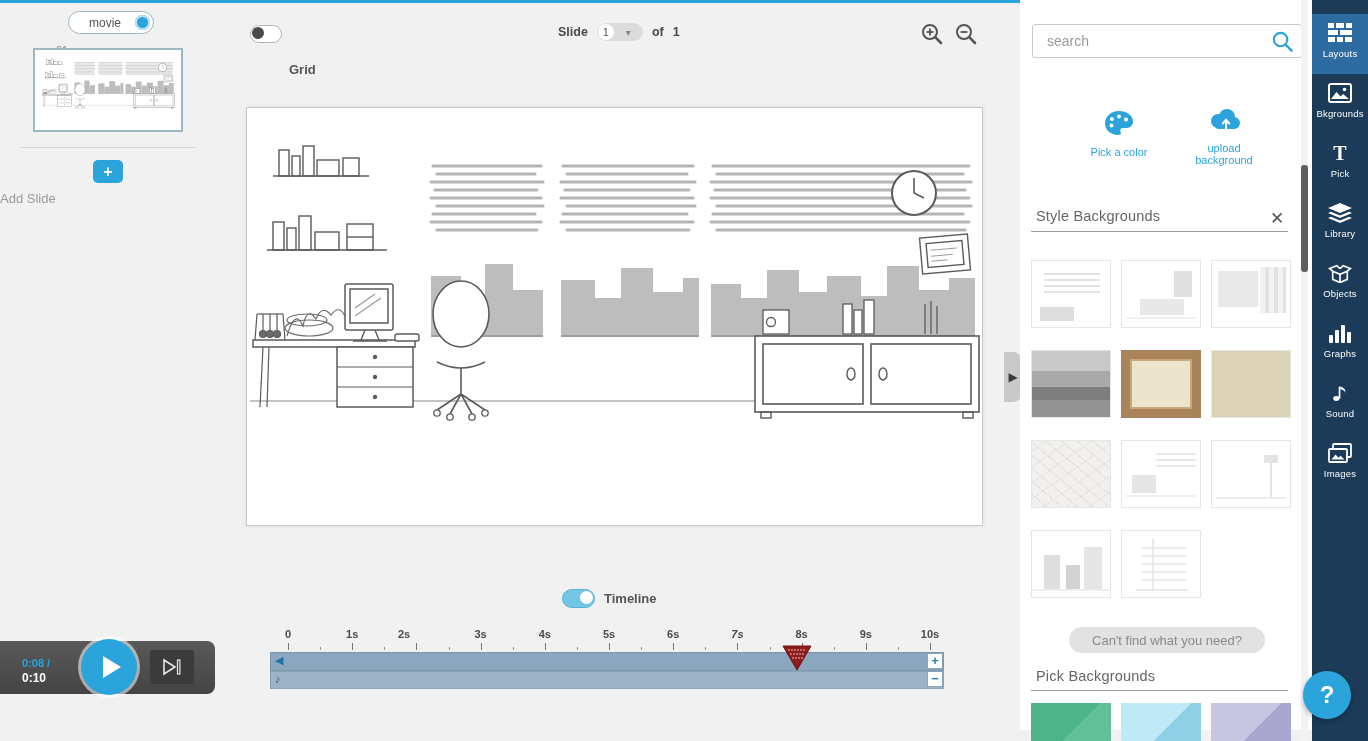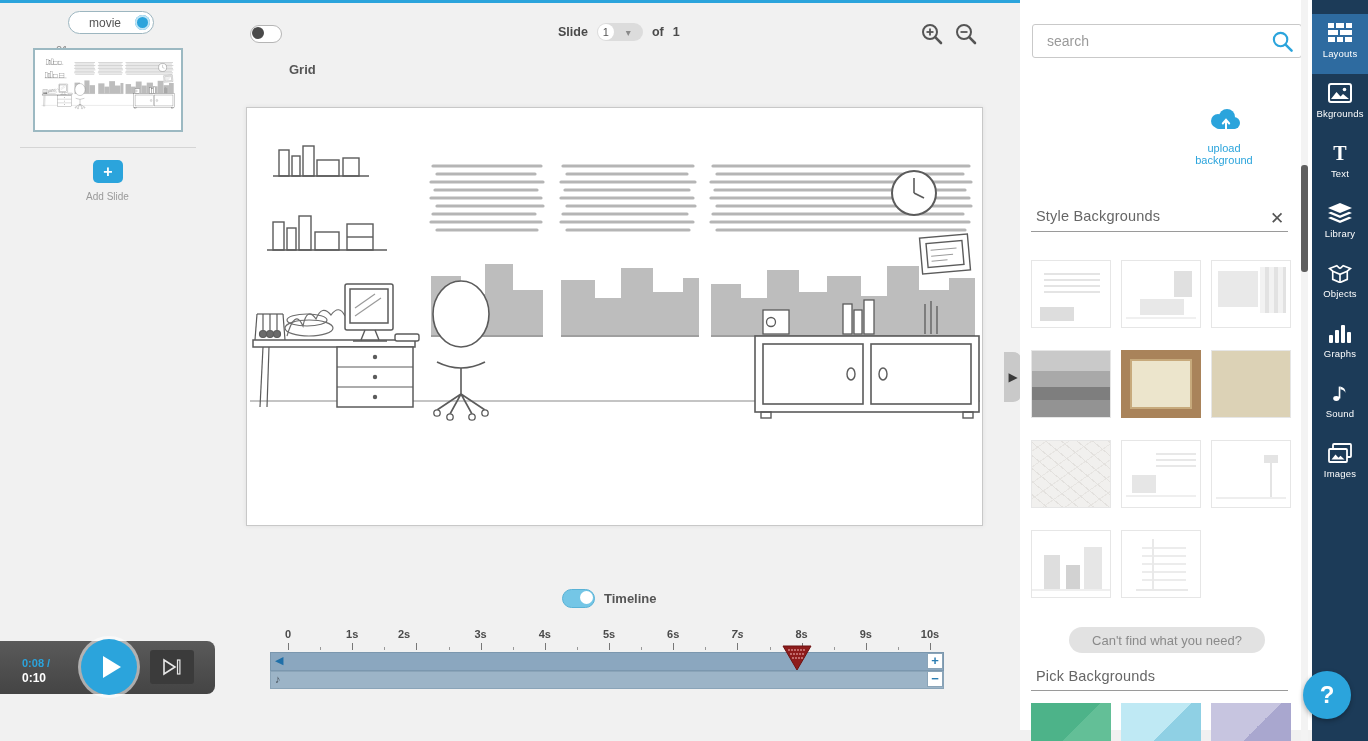--- a/index.html
+++ b/index.html
@@ -10,21 +10,21 @@
 
   
   .movie-toggle{position:absolute;left:68px;top:11px;width:84px;height:21px;border:1px solid #9db6c0;border-radius:12px;background:#fff;display:flex;align-items:center;cursor:pointer;}
   .movie-toggle .lbl{flex:1;text-align:center;font-size:12px;color:#555;padding-left:6px;}
   .movie-toggle .knob{width:15px;height:15px;border-radius:50%;background:#2ba4dc;margin-right:3px;box-shadow:inset 0 0 0 2px #bfe4f5;}
   .slide-index{position:absolute;left:8px;top:44px;font-size:11px;color:#8a8a8a;padding-left:48px;}
   .slide-thumb{position:absolute;left:33px;top:48px;width:150px;height:84px;background:#fff;border:2px solid #9cb9c2;box-sizing:border-box;padding:2px;cursor:pointer;}
   .slide-thumb svg{width:100%;height:100%;}
   .left-divider{position:absolute;left:20px;top:147px;width:176px;height:1px;background:#d5d5d5;}
   .add-slide-btn{position:absolute;left:93px;top:160px;width:30px;height:23px;border-radius:5px;background:#2ba4dc;color:#fff;font-size:16px;font-weight:bold;display:flex;align-items:center;justify-content:center;cursor:pointer;}
-  .add-slide-label{position:absolute;left:0;top:191px;width:215px;text-align:center;font-size:10px;color:#9a9a9a;}
+  .add-slide-label{position:absolute;left:0;top:191px;width:215px;text-align:left;font-size:13px;color:#9a9a9a;}
 
   .playbar{position:absolute;left:0;top:641px;width:215px;height:53px;background:linear-gradient(#5a5a5a,#444);border-radius:0 8px 8px 0;}
   .time-display{position:absolute;left:22px;top:655px;line-height:13px;}
   .time-current{color:#2ba4dc;font-size:11px;font-weight:bold;}
   .time-sep{color:#2ba4dc;font-size:11px;font-weight:bold;}
   .time-total{color:#fff;font-size:12px;font-weight:bold;}
   .play-btn{position:absolute;left:81px;top:639px;width:56px;height:56px;border-radius:50%;background:#2ba4dc;box-shadow:0 0 0 3px rgba(255,255,255,.55);display:flex;align-items:center;justify-content:center;cursor:pointer;}
   .play-btn .tri{width:0;height:0;border-left:18px solid #fff;border-top:11px solid transparent;border-bottom:11px solid transparent;margin-left:5px;}
   .next-btn{position:absolute;left:150px;top:650px;width:44px;height:34px;background:#3b3b3b;border-radius:3px;display:flex;align-items:center;justify-content:center;cursor:pointer;}
 
@@ -420,20 +420,32 @@
     <div class="search-box">
       <input type="text" placeholder="search" style="">
       <span class="mag">
         <svg width="23" height="23" viewBox="0 0 24 24">
           <circle cx="10" cy="10" r="7" fill="none" stroke="#2ba4dc" stroke-width="2.2"></circle>
           <line x1="15.2" y1="15.2" x2="21.5" y2="21.5" stroke="#2ba4dc" stroke-width="2.6" stroke-linecap="round"></line>
         </svg>
       </span>
     </div>
 
+    <div class="pick-color">
+      <svg width="30" height="26" viewBox="0 0 30 26">
+        <path d="M15 1 C7 1 1 6.5 1 13.5 C1 20 7 25 14 25 c2.8 0 3.4-1.8 2.6-3.2 c-1-1.8 0.2-3.8 2.4-3.8 l3.4 0 c3.6 0 6.6-2.6 6.6-6.5 C29 5.5 22.8 1 15 1 Z" fill="#2ba4dc"></path>
+        <g fill="#fff">
+            <circle cx="8" cy="9" r="2"></circle>
+            <circle cx="15" cy="6.5" r="2"></circle>
+            <circle cx="22" cy="9.5" r="2"></circle>
+            <circle cx="7.5" cy="15.5" r="2"></circle>
+          </g>
+      </svg>
+      <div class="blue-label">Pick a color</div>
+    </div>
 
     <div class="upload-bg">
       <svg width="34" height="24" viewBox="0 0 34 24">
         <g fill="#2ba4dc">
             <circle cx="11" cy="13" r="7"></circle>
             <circle cx="20" cy="9" r="8"></circle>
             <circle cx="27" cy="15" r="6"></circle>
             <rect x="8" y="13" width="22" height="8" rx="4"></rect>
           </g>
         <path d="M19 21 V12.5 M15.8 15.5 L19 11.8 L22.2 15.5" stroke="#fff" stroke-width="2" fill="none" stroke-linecap="round"></path>
@@ -503,21 +515,21 @@
           </svg>
         </span>
         <span class="nav-label">Bkgrounds</span>
       </div>
       <div class="nav-item">
         <span class="nav-icon">
           <svg viewBox="0 0 24 20" width="24" height="20">
             <text x="12" y="17" font-size="20" font-family="Liberation Serif,serif" font-weight="bold" fill="#fff" text-anchor="middle">T</text>
           </svg>
         </span>
-        <span class="nav-label">Text</span>
+        <span class="nav-label">Pick</span>
       </div>
       <div class="nav-item">
         <span class="nav-icon">
           <svg viewBox="0 0 24 20" width="24" height="20">
             <g fill="#fff">
               <path d="M12 0 L24 5 12 10 0 5Z"></path>
               <path d="M12 12.5 L3 8.8 0 10 12 15 24 10 21 8.8Z"></path>
               <path d="M12 17.5 L3 13.8 0 15 12 20 24 15 21 13.8Z"></path>
             </g>
           </svg>

